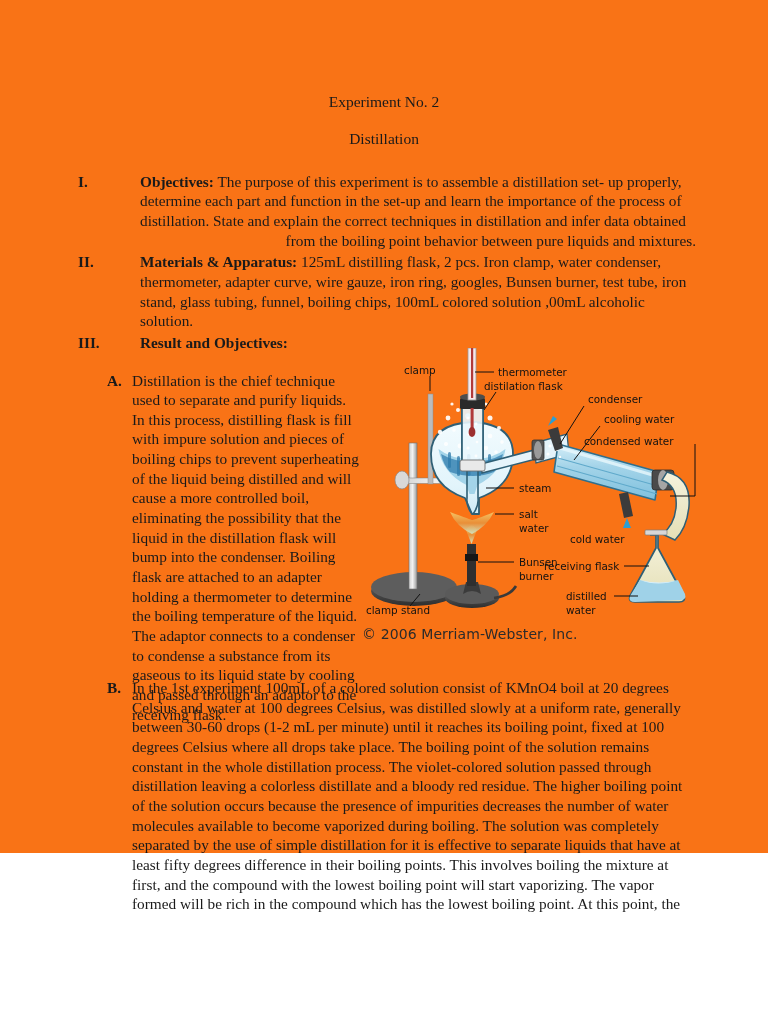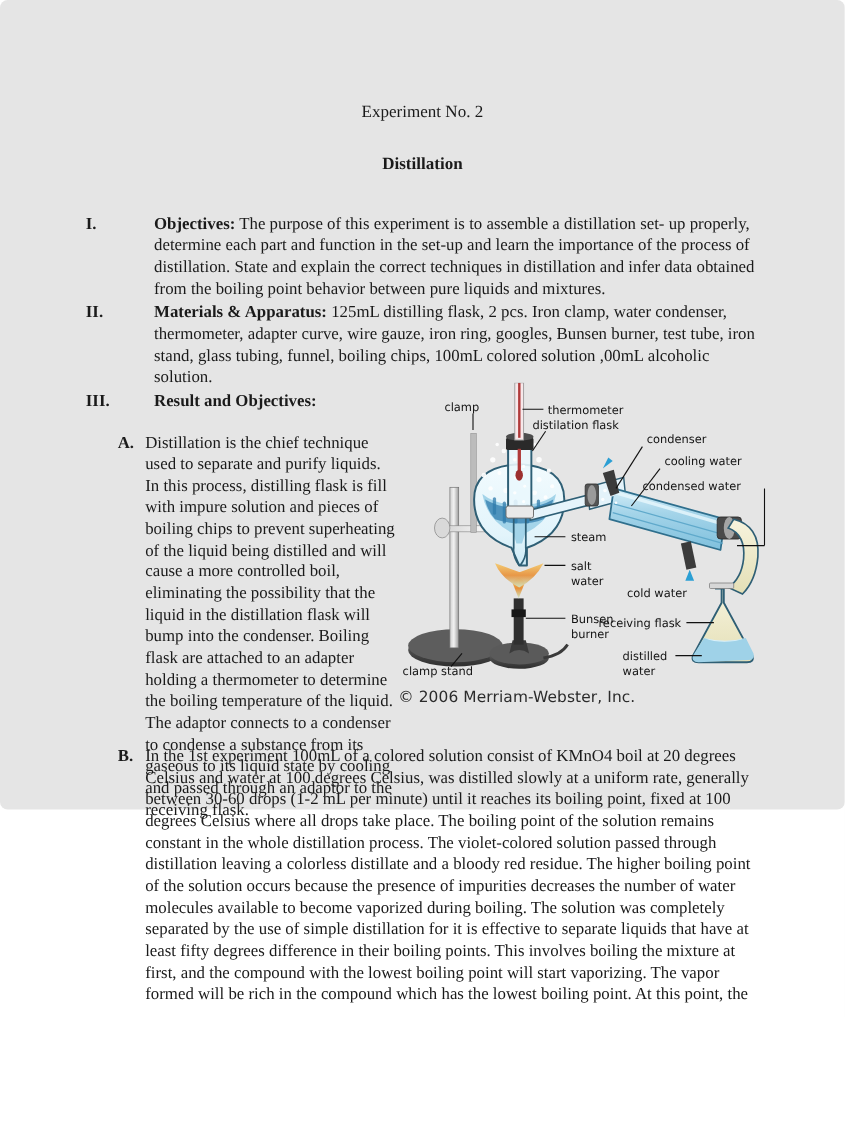--- a/index.html
+++ b/index.html
@@ -12,41 +12,40 @@
     width: 768px;
     height: 1024px;
     font-family: "Liberation Serif", "DejaVu Serif", serif;
     color: #1a1a1a;
     position: relative;
     overflow: hidden;
   }
   .page {
     position: relative;
     width: 768px;
-    height: 736px;
-    background: #e5e5e5;
+    height: 853px;
+    background: #f97316;
     box-sizing: border-box;
     padding: 0;
-    border-radius: 7px;
   }
 
   
   .doc-title {
     text-align: center;
     font-size: 15.5px;
     line-height: 1.2;
     margin: 0;
     padding-top: 93px;
     font-weight: normal;
   }
   .doc-subtitle {
     text-align: center;
     font-size: 15.5px;
-    font-weight: bold;
-    margin: 12px;
+    font-weight: normal;
+    margin: 1px;
     padding-top: 17px;
   }
 
   
   .section-list {
     margin: 0;
     padding: 0;
     list-style: none;
   }
   .roman-item {
@@ -69,21 +68,21 @@
     left: 78px;
   }
   .lead {
     font-weight: bold;
   }
   .obj-block { padding-top: 23px; }
   .mat-block { padding-top: 2px; }
   .res-block { padding-top: 2px; }
 
   .centered-tail {
-    text-align: left;
+    text-align: right;
     display: block;
   }
 
   
   .letter-item {
     position: relative;
     font-size: 15.3px;
     line-height: 1.285;
   }
   .letter-item .lmarker {

